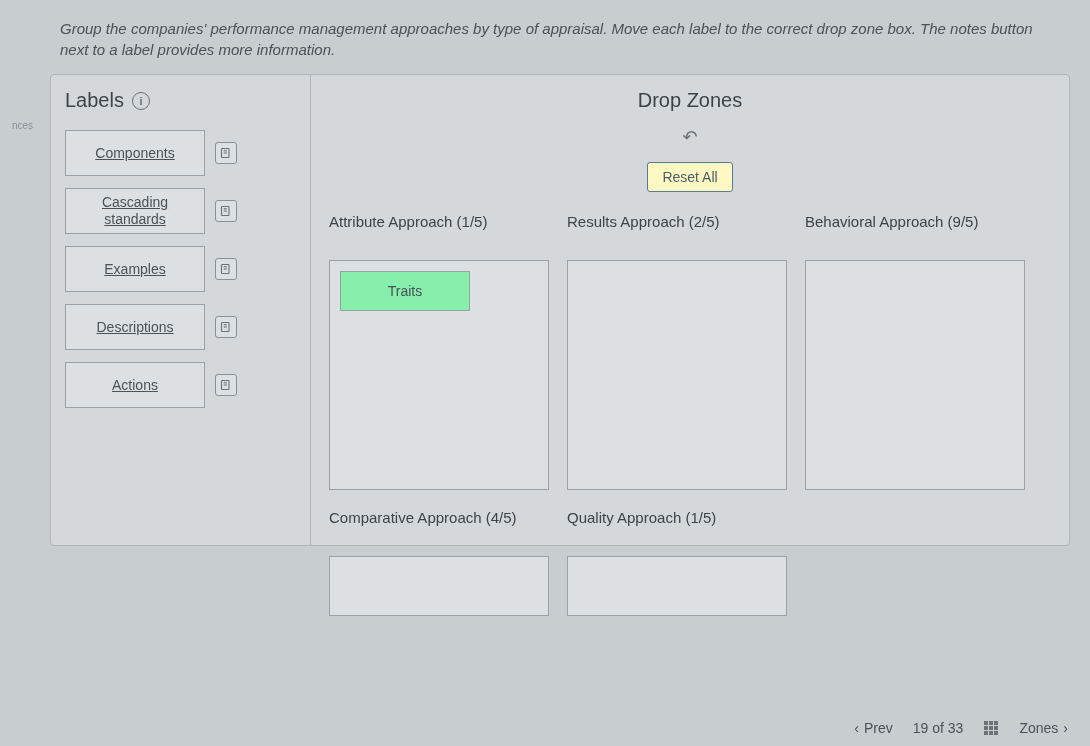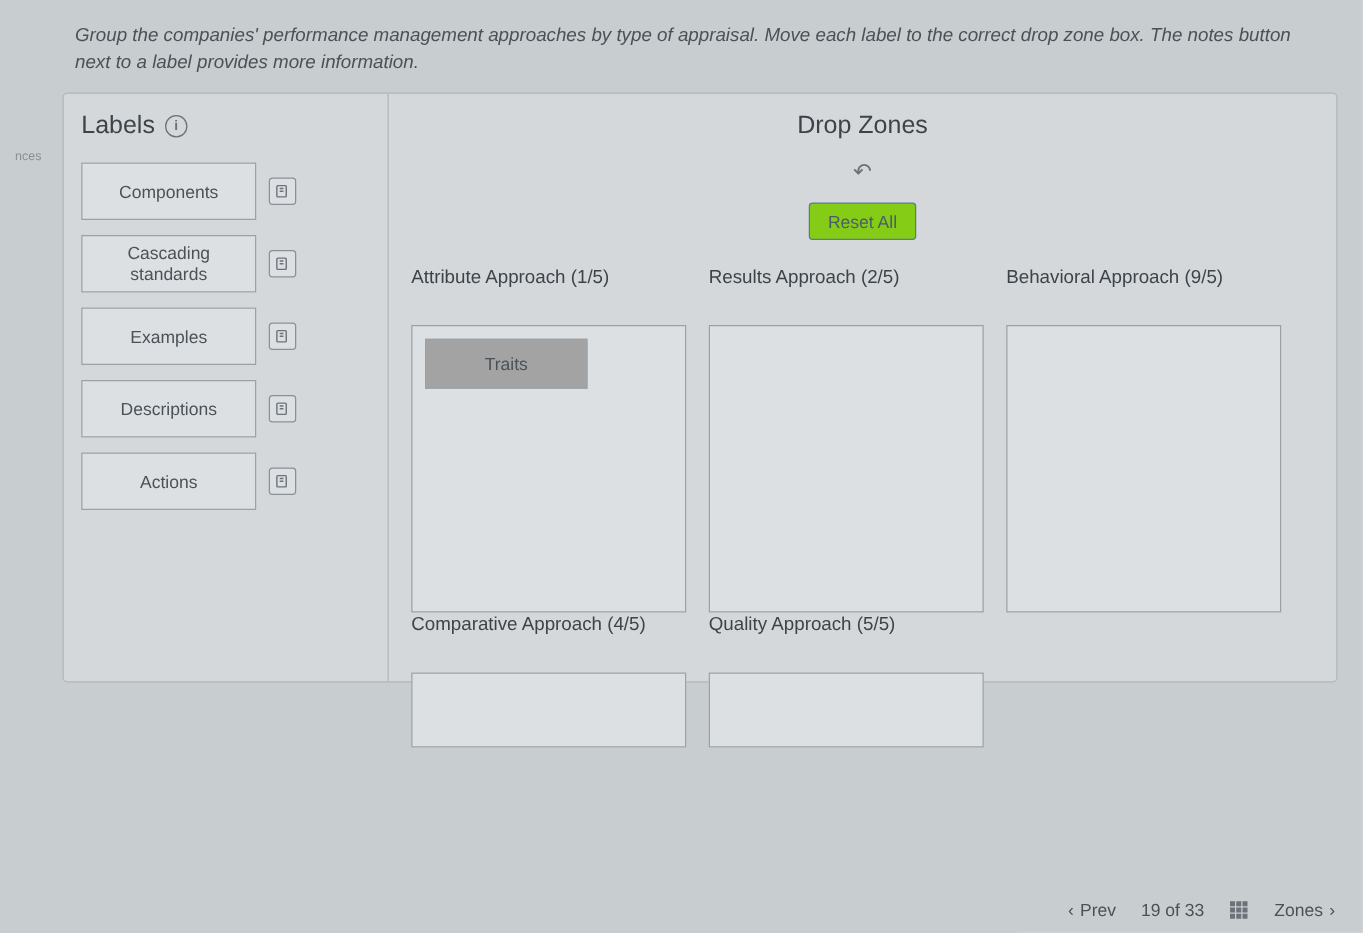--- a/index.html
+++ b/index.html
@@ -58,20 +58,21 @@
       font-size: 11px;
       font-weight: bold;
       color: #6b7278;
       font-style: normal;
     }
     .label-row {
       display: flex;
       align-items: center;
       gap: 10px;
       margin-bottom: 12px;
+      text-decoration: underline;
     }
     .label-chip {
       flex: 0 0 140px;
       height: 46px;
       background: #dce0e3;
       border: 1.5px solid #9ba2a7;
       display: flex;
       align-items: center;
       justify-content: center;
       font-size: 14px;
@@ -112,21 +113,21 @@
       color: #3d4449;
       font-weight: 500;
     }
     .undo-icon {
       color: #6b7278;
       font-size: 18px;
       cursor: pointer;
     }
     .reset-btn {
       border: 1.5px solid #5a7a94;
-      background: #84cc16;
+      background: #fef9c3;
       color: #4a5d6e;
       padding: 6px 14px;
       font-size: 14px;
       border-radius: 3px;
       cursor: pointer;
     }
     .dz-grid {
       display: flex;
       gap: 18px;
       flex-wrap: wrap;
@@ -148,21 +149,21 @@
       background: #dce0e3;
       padding: 10px;
       min-height: 60px;
     }
     .dz-box.tall {
       height: 230px;
     }
     .placed-chip {
       width: 130px;
       height: 40px;
-      background: #a3a3a3;
+      background: #86efac;
       border: 1.5px solid #9ba2a7;
       display: flex;
       align-items: center;
       justify-content: center;
       font-size: 14px;
       color: #4a5258;
       cursor: move;
     }
     .footer {
       position: absolute;
@@ -282,27 +283,27 @@
       <div class="dz-item">
         <div class="dz-label">Results Approach (2/5)</div>
         <div class="dz-box tall"></div>
       </div>
       <div class="dz-item">
         <div class="dz-label">Behavioral Approach (9/5)</div>
         <div class="dz-box tall"></div>
       </div>
     </div>
 
-    <div class="dz-grid" style="">
+    <div class="dz-grid" style="margin-top:18px;">
       <div class="dz-item">
         <div class="dz-label">Comparative Approach (4/5)</div>
         <div class="dz-box"></div>
       </div>
       <div class="dz-item">
-        <div class="dz-label">Quality Approach (5/5)</div>
+        <div class="dz-label">Quality Approach (1/5)</div>
         <div class="dz-box"></div>
       </div>
     </div>
   </div>
 
 </div>
 
 <div class="footer">
   <div class="footer-btn">
     <span>‹</span>

